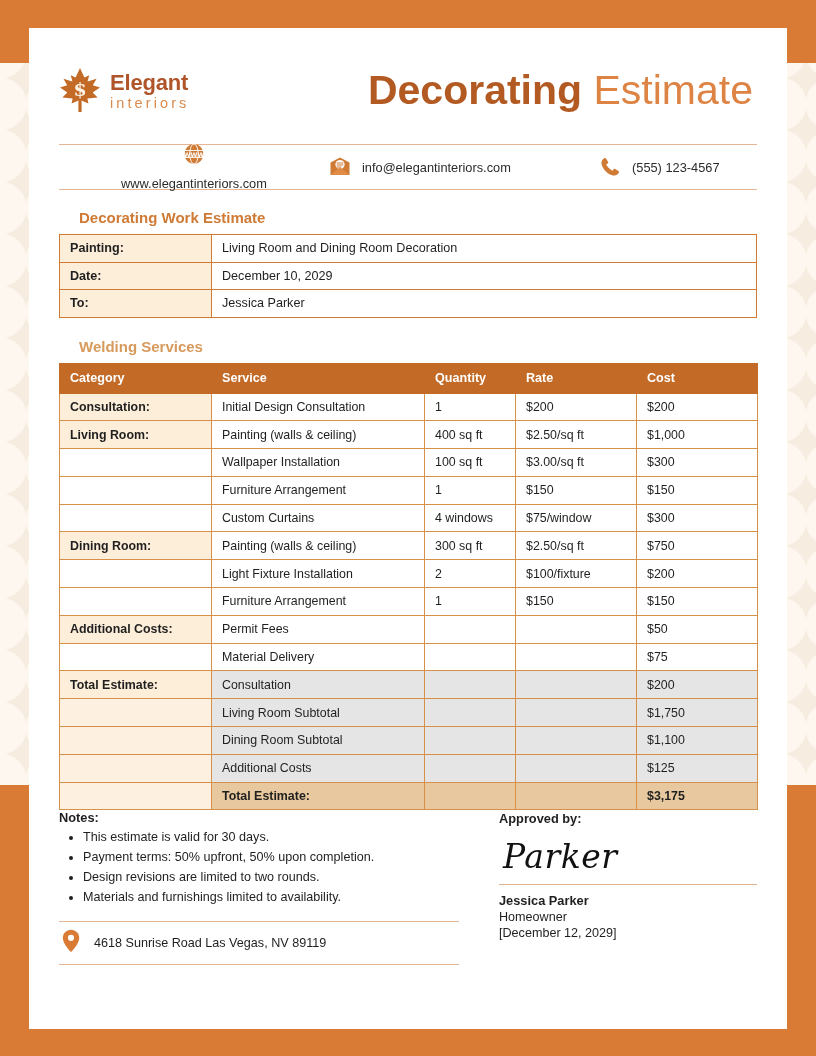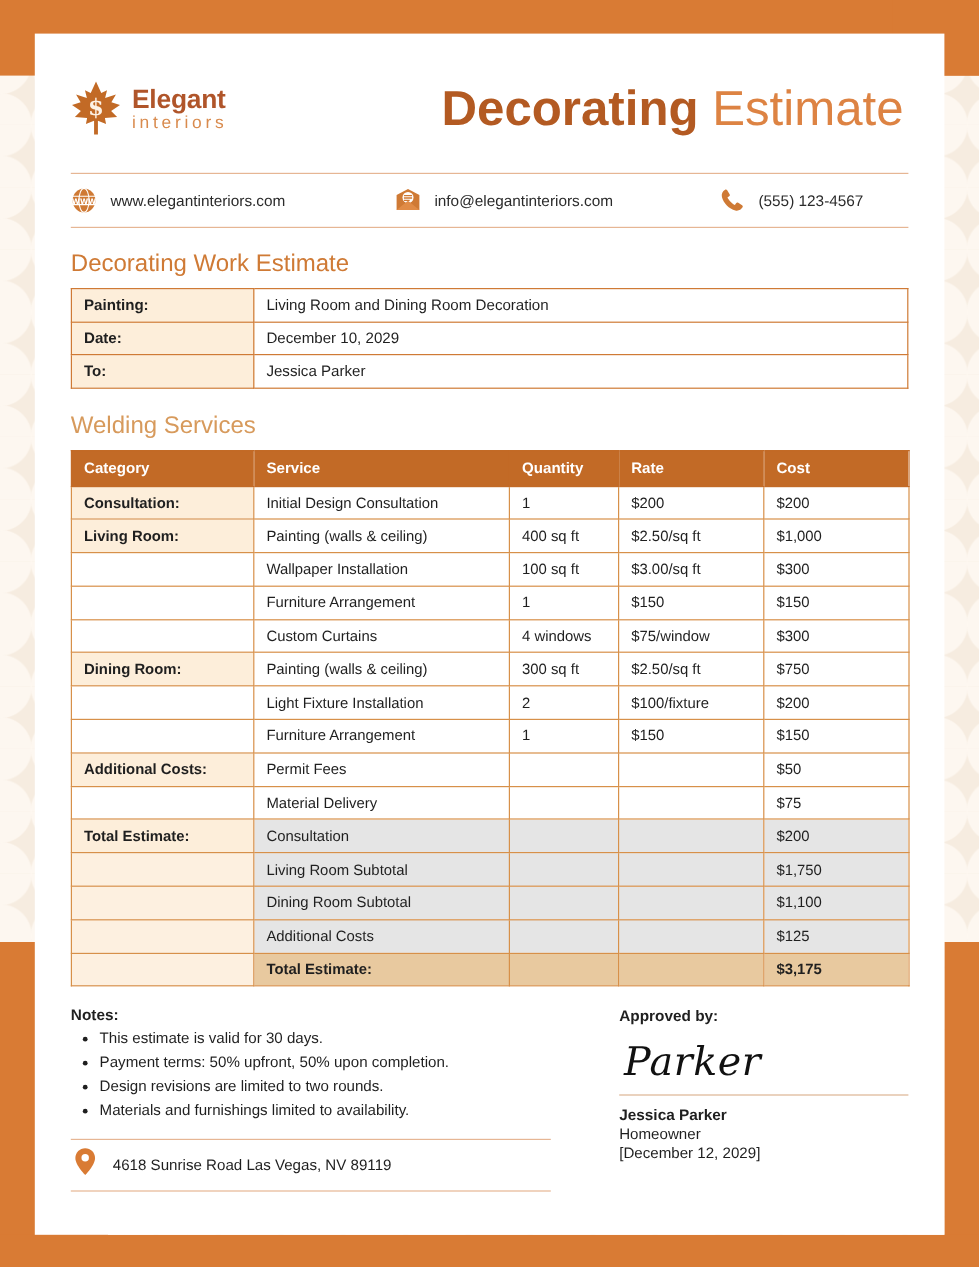--- a/index.html
+++ b/index.html
@@ -91,33 +91,34 @@
   
   #contact-bar {
     border-top: 1.5px solid #e6b694;
     border-bottom: 1.5px solid #e6b694;
     height: 46px;
     display: flex;
     align-items: center;
     margin-top: 6px;
   }
   .contact-item { display: flex; align-items: center; gap: 11px; }
-  #contact-web   { width: 270px; }
+  #contact-web   { width: 270px; flex-direction: column; }
   #contact-email { width: 270px; }
   #contact-phone { flex: 1; }
   .contact-text { font-size: 12.8px; color: #2b2b2b; }
   .contact-icon { width: 22px; height: 22px; flex: 0 0 auto; }
 
   
   .section-heading {
     color: #cf7a35;
-    font-weight: normal;
-    font-size: 20px;
+    font-weight: bold;
+    font-size: 15px;
     margin-top: 19px;
     margin-bottom: 8px;
+    margin-left: 20px;
   }
   #welding-heading { color: #d79a5c; margin-top: 20px; }
 
   
   #meta-table {
     width: 100%;
     border-collapse: collapse;
     table-layout: fixed;
   }
   #meta-table td {
@@ -169,22 +170,21 @@
   td.cat-cell.filled { background: #fdeeda; }
 
   tr.total-row td { background: #e5e5e5; }
   tr.total-row td.cat-cell.filled { background: #fdeeda; }
   tr.total-row td.cat-cell { background: #fdf0e0; }
   tr.grand-total td { background: #e8c99f; font-weight: bold; }
 
   
   #footer-row {
     display: flex;
-    margin-top: 16px;
-    gap: 57px;
+    gap: 40px;
   }
   #notes-col { width: 400px; }
   #approve-col { flex: 1; padding-top: 1px; }
 
   #notes-title { font-weight: bold; font-size: 12.8px; color: #1f1f1f; margin-bottom: 3px; }
   #notes-list { margin-left: 24px; }
   #notes-list li { font-size: 12.6px; color: #1f1f1f; line-height: 1.57; }
 
   #address-block {
     border-top: 1.5px solid #e6b694;

